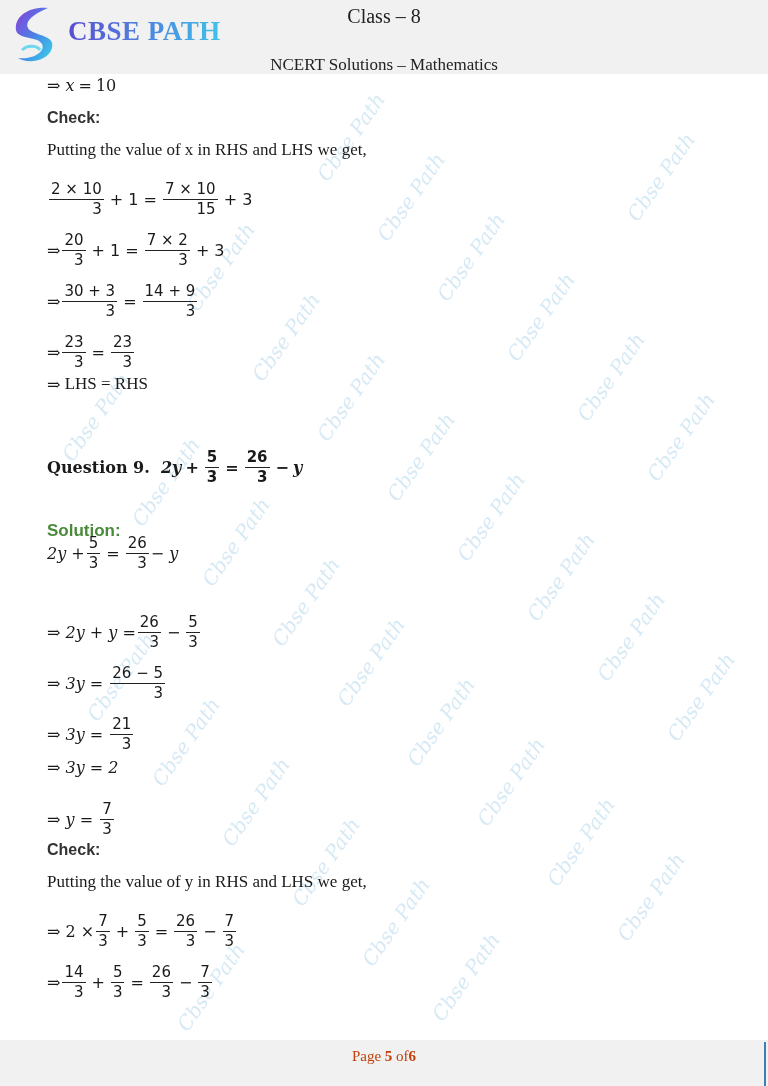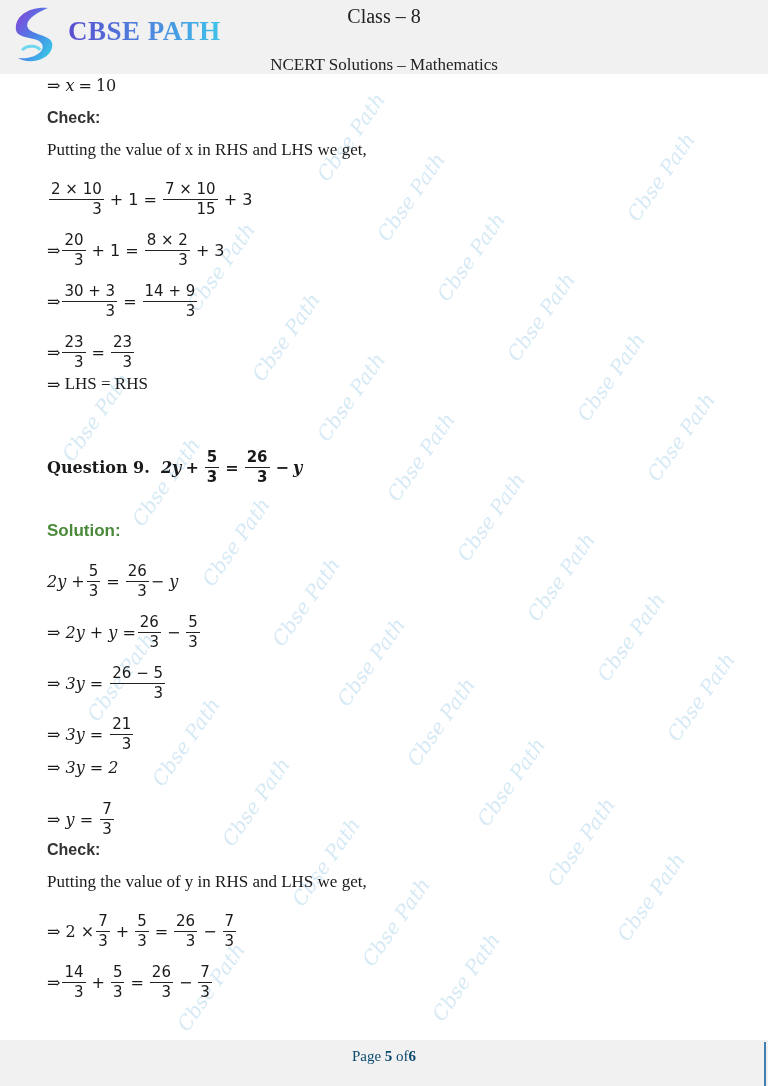--- a/index.html
+++ b/index.html
@@ -26,21 +26,21 @@
   .frac { display:inline-flex; flex-direction:column; align-items:flex-end; vertical-align:middle; margin:13px 2px; font-family:"DejaVu Sans", sans-serif; font-size:15px; line-height:1.15; }
   .frac .num { padding:0 2px 1px; border-bottom:1px solid #222; }
   .frac .den { padding:1px 2px 0; }
   .op { margin:0 4px; font-family:"DejaVu Sans", sans-serif; font-size:16px; }
   .check { font-family:"Liberation Sans", sans-serif; font-weight:bold; font-size:16px; color:#333; }
   .solution { font-family:"Liberation Sans", sans-serif; font-weight:bold; font-size:17px; color:#4a8a3a; }
   .q-title { font-family:"DejaVu Serif", serif; font-weight:bold; font-size:16px; }
   .qfrac { font-weight:bold; }
 
   .footer { position:absolute; left:0; top:1040px; width:768px; height:46px; background:#f1f1f1; }
-  .footer-text { position:absolute; left:0; width:768px; top:8px; text-align:center; font-family:"Liberation Serif", serif; font-size:15px; color:#0c4a6e; }
+  .footer-text { position:absolute; left:0; width:768px; top:8px; text-align:center; font-family:"Liberation Serif", serif; font-size:15px; color:#c2410c; }
   .footer-rule { position:absolute; left:764px; top:1042px; width:2px; height:44px; background:#3d7fb5; }
 </style>
 </head>
 <body>
 
 <div class="header">
   <svg class="logo-mark" viewBox="0 0 52 62">
     <defs>
       <linearGradient id="lg1" x1="0" y1="0" x2="1" y2="1">
         <stop offset="0" stop-color="#8a3fd8"></stop>
@@ -115,21 +115,21 @@
   </div>
 
   <div class="line" style="top:145px">
     <span class="m">⇒</span>
     <span class="frac">
         <span class="num">20</span>
         <span class="den">3</span>
       </span>
     <span class="op">+ 1 =</span>
     <span class="frac">
-        <span class="num">8 × 2</span>
+        <span class="num">7 × 2</span>
         <span class="den">3</span>
       </span>
     <span class="op">+ 3</span>
   </div>
 
   <div class="line" style="top:196px">
     <span class="m">⇒</span>
     <span class="frac">
         <span class="num">30 + 3</span>
         <span class="den">3</span>
@@ -172,21 +172,21 @@
     <span class="frac qfrac">
         <span class="num">26</span>
         <span class="den">3</span>
       </span>
     <span class="op">−</span>
     <span class="it">y</span>
   </div>
 
   <div class="line solution" style="top:447px">Solution:</div>
 
-  <div class="line m" style="top:476px">
+  <div class="line m" style="top:448px">
     <span class="it">2y +</span>
     <span class="frac">
         <span class="num">5</span>
         <span class="den">3</span>
       </span>
     <span class="op">=</span>
     <span class="frac">
         <span class="num">26</span>
         <span class="den">3</span>
       </span>

